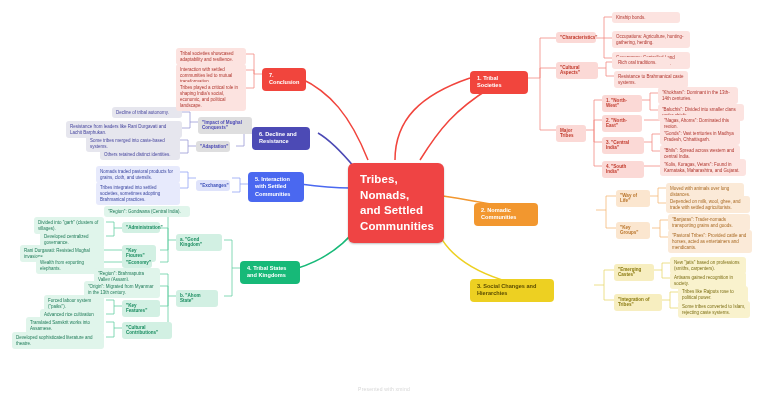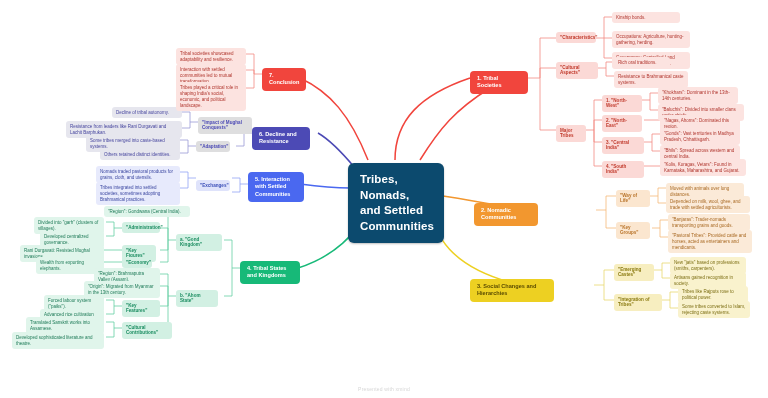--- a/index.html
+++ b/index.html
@@ -11,21 +11,21 @@
     overflow:hidden;
     position:relative;
   }
   #canvas{position:absolute;left:0;top:0;width:768px;height:398px;}
   svg.links{position:absolute;left:0;top:0;width:768px;height:398px;pointer-events:none;}
 
   .node{position:absolute;box-sizing:border-box;}
 
   
   .root{
-    background:#0c4a6e;color:#ffffff;
+    background:#ef4444;color:#ffffff;
     border-radius:6px;
     padding:9px 12px;
     font-size:11.5px;font-weight:700;line-height:1.35;
     letter-spacing:.1px;
     text-align:left;
     box-shadow:0 1px 2px rgba(0,0,0,.25);
   }
 
   
   .t1{

